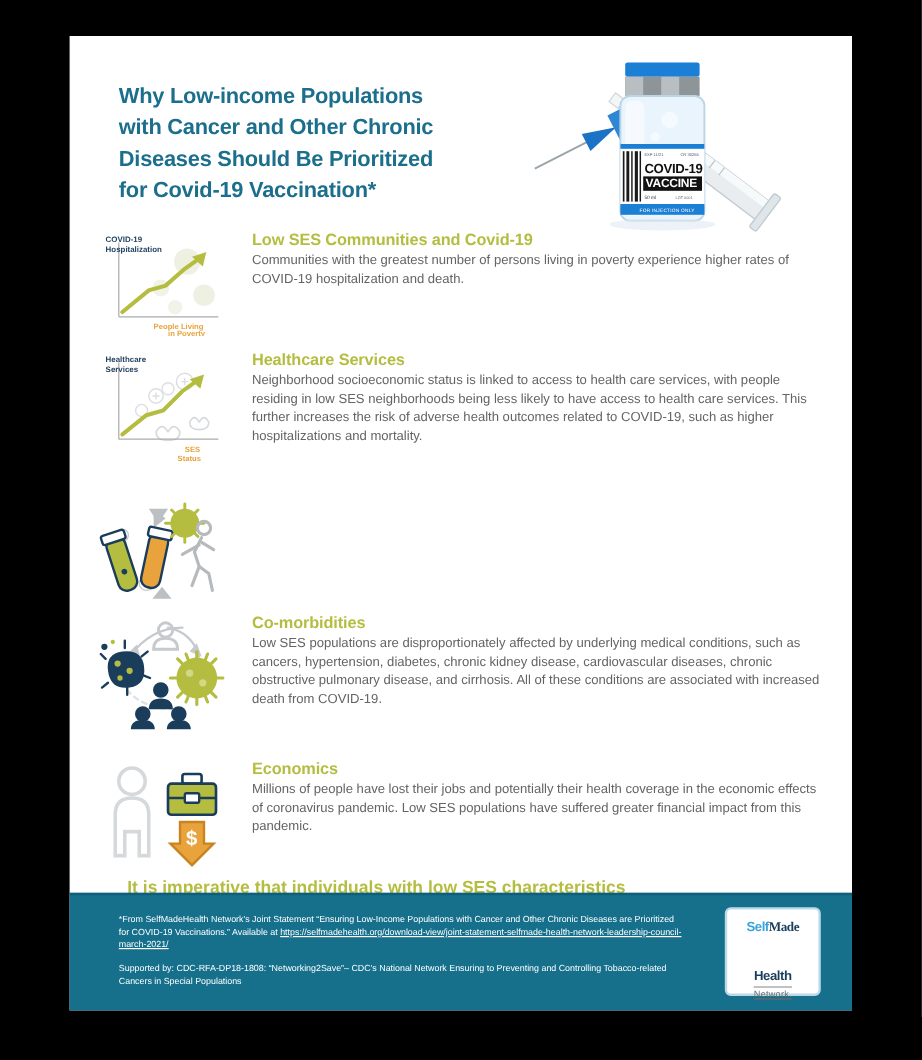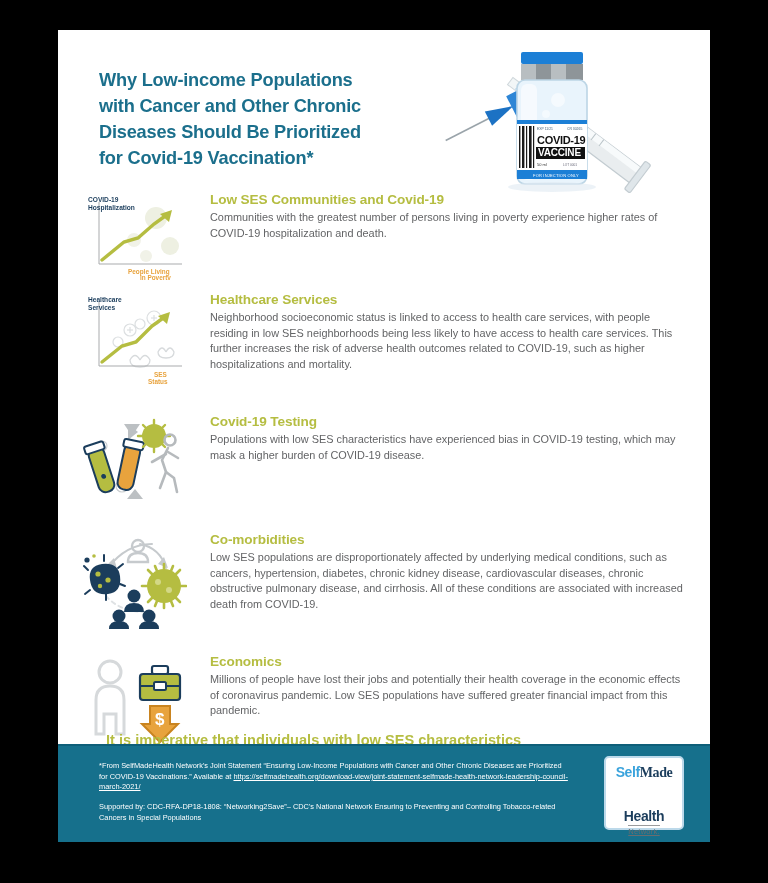--- a/index.html
+++ b/index.html
@@ -57,21 +57,21 @@
   .fn { font-size: 7.4px; line-height: 1.45; }
   .fn.second { margin-top: 9px; }
   .fn a, .fn .lnk { color: #ffffff; text-decoration: underline; }
   #logo-box {
     position: absolute; right: 26px; top: 12px;
     width: 80px; height: 74px; background: #ffffff; border-radius: 5px;
     border: 2px solid #bcd9ea;
     display: flex; flex-direction: column; align-items: center; justify-content: flex-start;
     padding-top: 5px;
   }
-  .logo-word { font-size: 14px; font-weight: bold; line-height: 1.0; letter-spacing: -0.4px; }
+  .logo-word { font-size: 11px; font-weight: bold; line-height: 1.0; letter-spacing: -0.4px; }
   .lw-self { color: #3aa3dc; }
   .lw-made { color: #1b3d5c; font-family: Liberation Serif, serif; }
   .lw-health { color: #1b3d5c; margin-top: 28px; }
   .logo-net {
     font-size: 7.6px; color: #6b6c6e; margin-top: 2px;
     border-top: 1px solid #9a9b9d; padding-top: 1px; letter-spacing: 0.2px; text-decoration: underline;
   }
 </style>
 </head>
 <body>
@@ -236,27 +236,23 @@
           </g>
           <g fill="none" stroke="#b6babd" stroke-width="2.6" stroke-linecap="round" stroke-linejoin="round">
             <circle cx="88" cy="24" r="5.5"></circle>
             <path d="M86 32 L80 44 L84 56 L78 72"></path>
             <path d="M84 56 L92 62 L95 76"></path>
             <path d="M84 38 L70 46"></path>
             <path d="M86 36 L96 42"></path>
           </g>
         </svg>
       </div>
-      <div class="sec-body">
-        <div class="sec-head">Covid-19 Testing</div>
-        <div class="sec-text">Populations with low SES characteristics have experienced bias in COVID-19 testing, which may mask a higher burden of COVID-19 disease.</div>
-      </div>
-    </div>
-
-    <div class="section" style="min-height:110px; margin-top:28px">
+    </div>
+
+    <div class="section" style="min-height:110px; margin-top:7px">
       <div class="sec-icon">
         <svg width="105" height="95" viewBox="0 0 105 95">
           <path d="M26 34 q18 -24 44 -24" fill="none" stroke="#c6cacd" stroke-width="2" stroke-linecap="round"></path>
           <path d="M32 24 L24 32 L35 35 Z" fill="#c6cacd"></path>
           <path d="M84 34 q-6 -20 -26 -24" fill="none" stroke="#c6cacd" stroke-width="2" stroke-linecap="round"></path>
           <path d="M76 30 L86 34 L82 23 Z" fill="#c6cacd"></path>
           <path d="M24 62 q14 16 40 16" fill="none" stroke="#dfe2e4" stroke-width="2" stroke-linecap="round" stroke-dasharray="4 4"></path>
           <g fill="none" stroke="#c6cacd" stroke-width="2.4">
             <circle cx="56" cy="12" r="6"></circle>
             <path d="M46 28 q0 -9 10 -9 q10 0 10 9 Z"></path>

